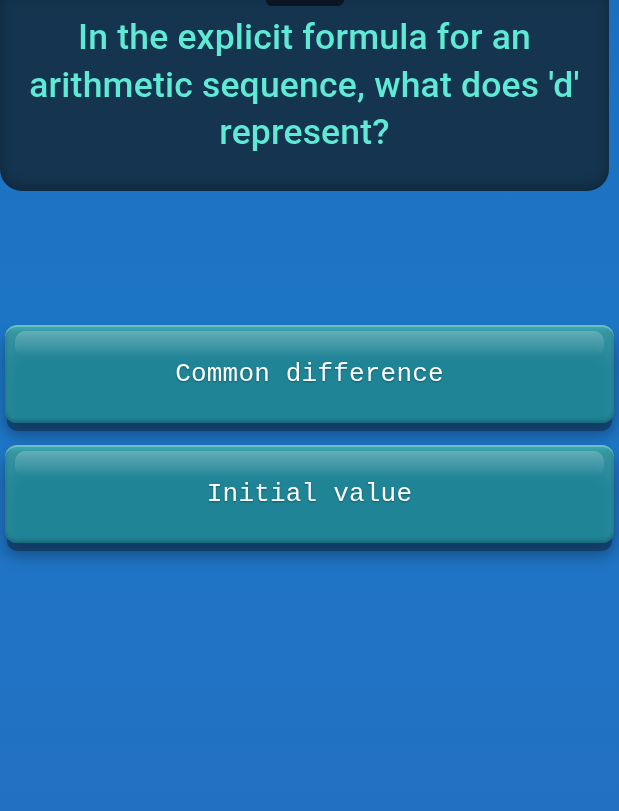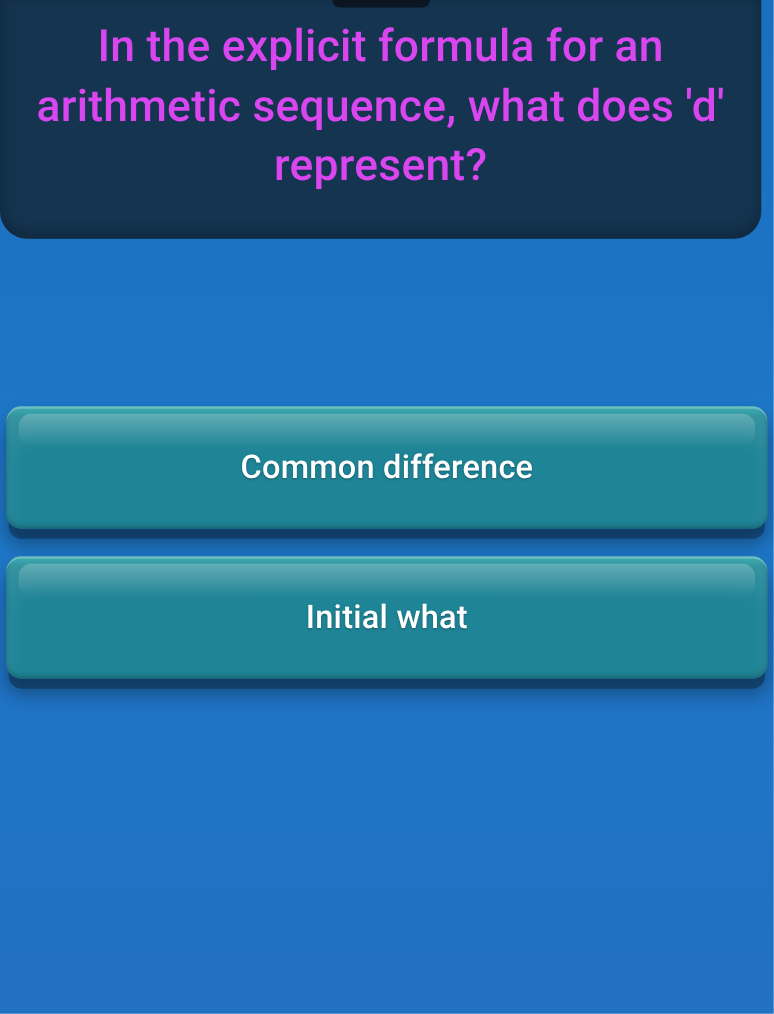--- a/index.html
+++ b/index.html
@@ -13,21 +13,21 @@
     position: relative;
     width: 609px;
     margin: 0 0 0 0;
     background: #14344f;
     border-bottom-left-radius: 22px;
     border-bottom-right-radius: 22px;
     padding: 14px 18px 34px 18px;
     box-shadow: inset 0 -4px 12px rgba(0,0,0,0.25);
   }
   .question-text {
-    color: #d946ef;
+    color: #5eead4;
     font-size: 35.5px;
     line-height: 1.34;
     font-weight: 500;
     text-align: center;
     letter-spacing: 0.2px;
   }
   .top-pill {
     position: absolute;
     top: 0;
     left: 50%;
@@ -75,35 +75,36 @@
     border-radius: 10px;
     background: linear-gradient(180deg, rgba(255,255,255,0.22), rgba(255,255,255,0));
     pointer-events: none;
   }
   .answer-btn .label {
     color: #ffffff;
     font-size: 26px;
     font-weight: 500;
     letter-spacing: 0.2px;
     text-shadow: 0 1px 2px rgba(0,0,0,0.3);
+    font-family: Liberation Mono, monospace;
   }
 </style>
 </head>
 <body>
 
 <div class="question-card">
   <div class="top-pill"></div>
   <div class="question-text">In the explicit formula for an arithmetic sequence, what does 'd' represent?</div>
 </div>
 
 <div class="answers">
 
   <div class="answer-btn">
     <span class="label">Common difference</span>
   </div>
 
 
   <div class="answer-btn">
-    <span class="label">Initial what</span>
+    <span class="label">Initial value</span>
   </div>
 
 
 </div>
 
 </body></html>

